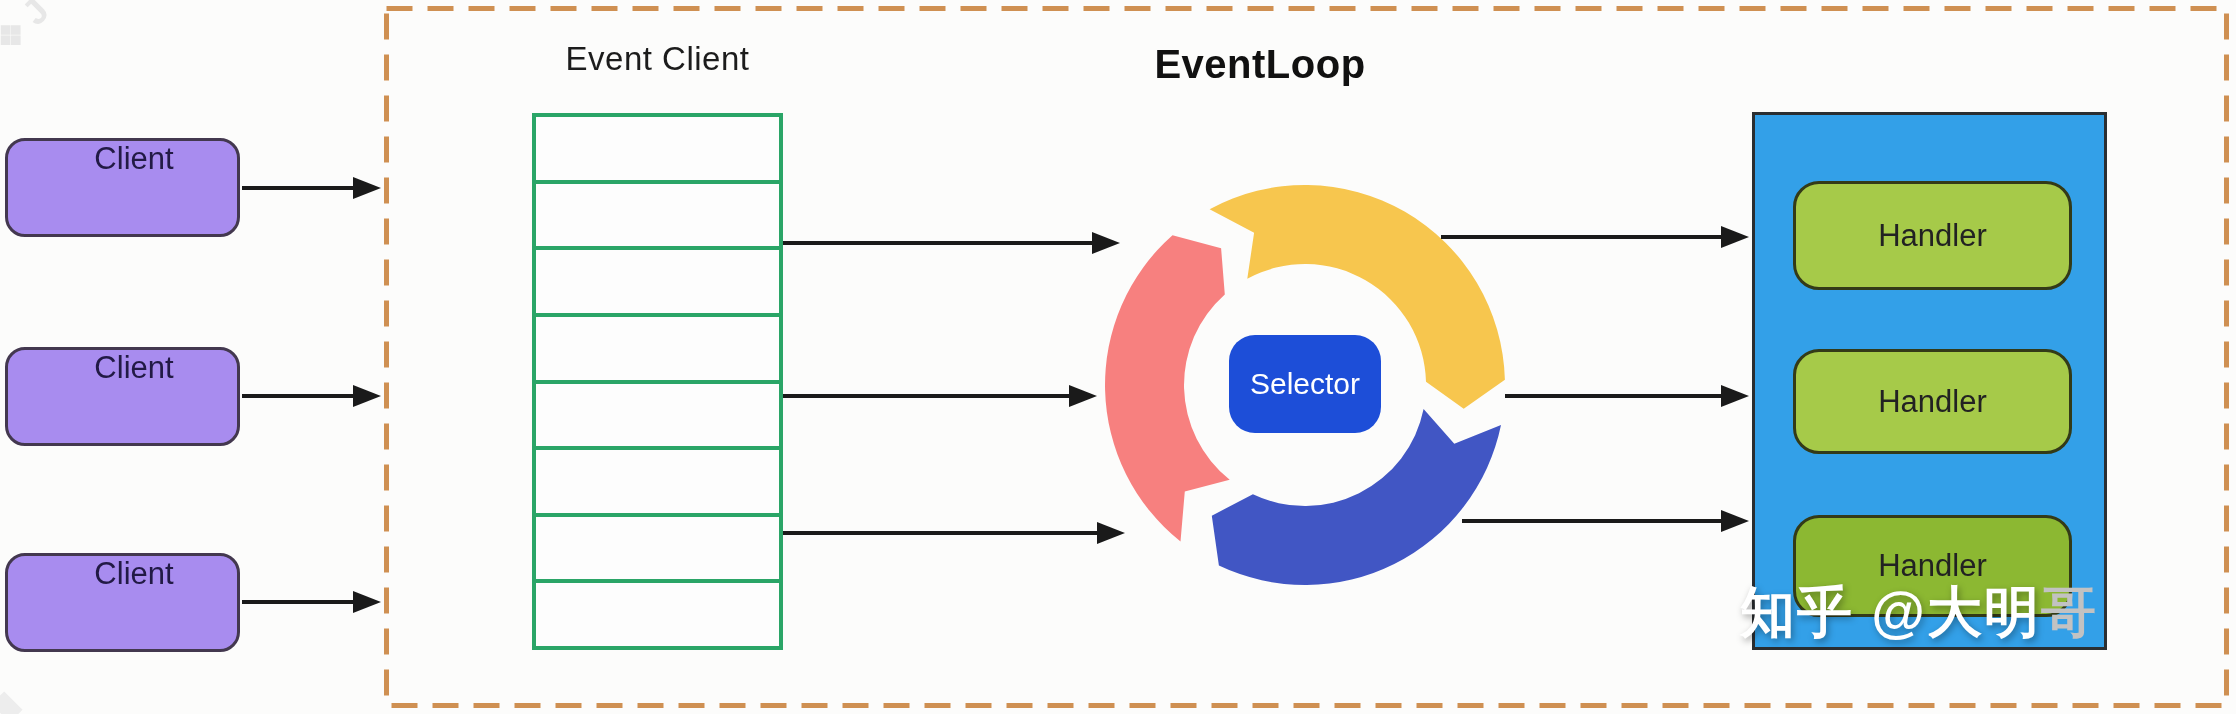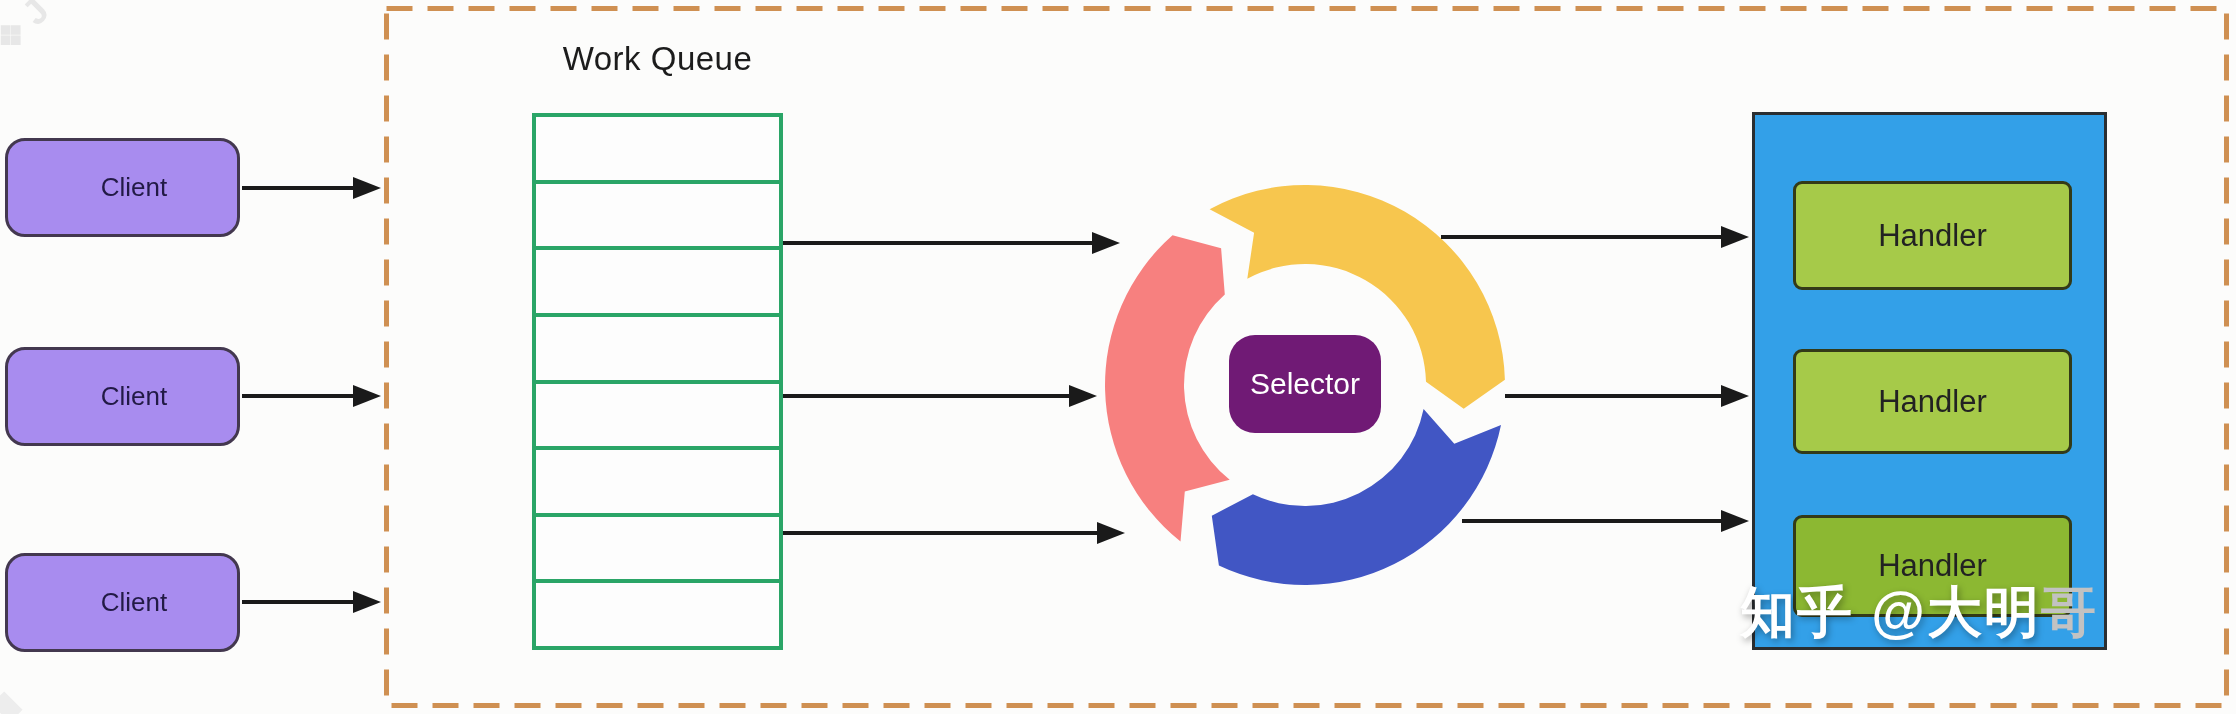--- a/index.html
+++ b/index.html
@@ -10,36 +10,36 @@
   #vector{position:absolute;left:0;top:0;width:2236px;height:714px;}
   .abs{position:absolute;box-sizing:border-box;}
   .title{
     text-align:center;font-size:33px;color:#1c1c1c;letter-spacing:0.5px;
     white-space:nowrap;
   }
   .title-big{font-size:40px;font-weight:600;color:#111;}
   .client{
     left:5px;width:235px;height:99px;background:#a88cef;
     border:3px solid #43384f;border-radius:20px;
-    display:flex;align-items:center;justify-content:center;
-    font-size:26px;color:#221a45;padding-left:23px;
+    display:flex;align-items:flex-start;justify-content:center;
+    font-size:31px;color:#221a45;padding-left:23px;
   }
   .queue-table{
     left:532px;top:113px;width:251px;height:537px;
     border:4px solid #2aa567;background:#fdfdfd;
     display:flex;flex-direction:column;
   }
   .queue-row{flex:1;border-top:4px solid #2aa567;}
   .queue-row:first-child{border-top:none;}
   .bluebox{
     left:1752px;top:112px;width:355px;height:538px;
     background:#33a0e8;border:3px solid #2a2e31;
   }
   .handler{
-    position:absolute;left:38px;width:273px;border-radius:9px;
+    position:absolute;left:38px;width:273px;border-radius:26px;
     background:#a6ca49;border:3px solid #333a18;
     display:flex;align-items:center;justify-content:center;
     font-size:31px;color:#222;
   }
   .selector{
     left:1229px;top:335px;width:152px;height:98px;border-radius:26px;
     background:#eb9763;display:flex;align-items:center;justify-content:center;
     font-size:30px;color:#ffffff;
   }
   .watermark{
@@ -93,33 +93,34 @@
   <div class="abs client" style="top: 138px; background: rgb(168, 140, 239);">
     <span>Client</span>
   </div>
   <div class="abs client" style="top: 347px; background: rgb(168, 140, 239);">
     <span>Client</span>
   </div>
   <div class="abs client" style="top: 553px; background: rgb(168, 140, 239);">
     <span>Client</span>
   </div>
 
-  <div class="abs title" style="left:532px;top:40px;width:251px">Work Queue</div>
+  <div class="abs title" style="left:532px;top:40px;width:251px">Event Client</div>
   <div class="abs queue-table" id="queue-table" style="border-color: rgb(42, 165, 103);">
       <div class="queue-row" style="border-color: rgb(42, 165, 103);"></div>
       <div class="queue-row" style="border-color: rgb(42, 165, 103);"></div>
       <div class="queue-row" style="border-color: rgb(42, 165, 103);"></div>
       <div class="queue-row" style="border-color: rgb(42, 165, 103);"></div>
       <div class="queue-row" style="border-color: rgb(42, 165, 103);"></div>
       <div class="queue-row" style="border-color: rgb(42, 165, 103);"></div>
       <div class="queue-row" style="border-color: rgb(42, 165, 103);"></div>
       <div class="queue-row" style="border-color: rgb(42, 165, 103);"></div>
     </div>
 
-  <div class="abs selector" style="background: #701a75;">
+  <div class="abs title title-big" style="left:1110px;top:42px;width:300px">EventLoop</div>
+  <div class="abs selector" style="background: #1d4ed8;">
     <span>Selector</span>
   </div>
 
   <div class="abs bluebox" style="background: rgb(51, 160, 232);">
     <div class="handler" style="top: 66px; height: 103px; background: rgb(166, 202, 73);">
       <span>Handler</span>
     </div>
     <div class="handler" style="top: 234px; height: 99px; background: rgb(166, 202, 73);">
       <span>Handler</span>
     </div>

